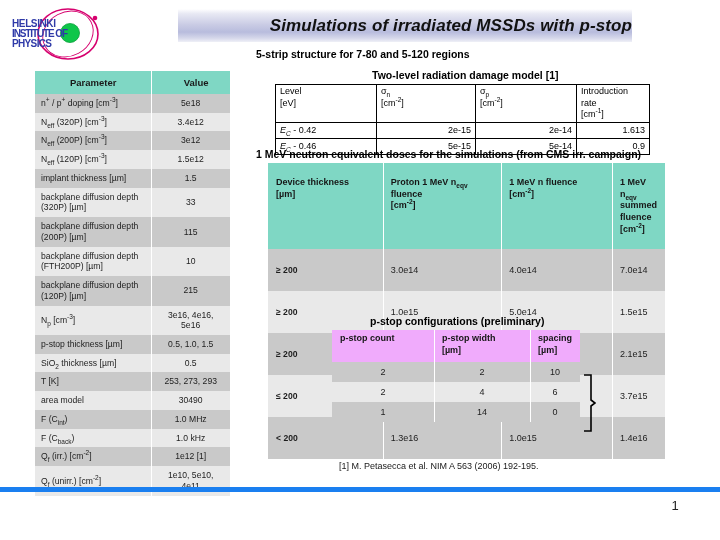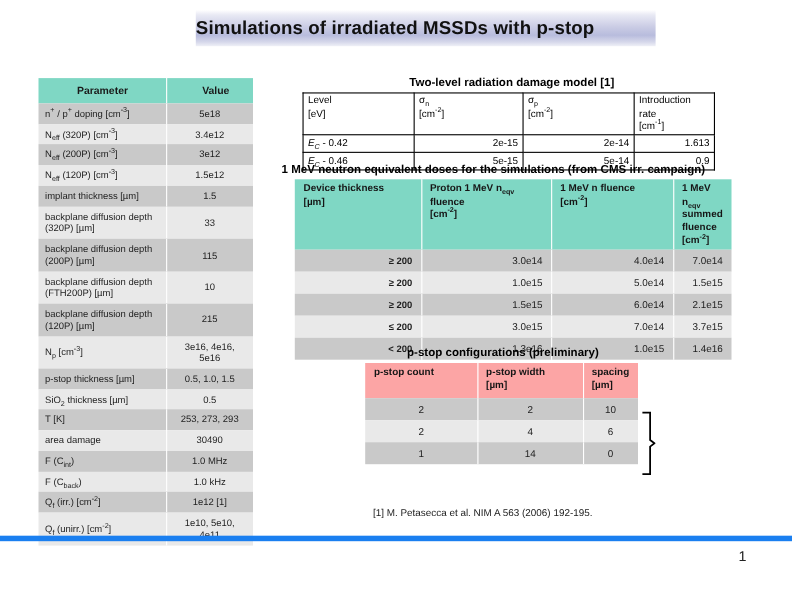--- a/index.html
+++ b/index.html
@@ -31,27 +31,28 @@
     width: 112px;
     height: 56px;
   }
   .logo svg { display: block; }
 
   
   .title-banner {
     position: absolute;
     left: 178px;
     top: 9px;
-    width: 418px;
+    width: 454px;
     height: 33px;
     background: linear-gradient(to bottom,
         #ffffff 0%, #e8e9f4 14%, #c9cbe4 48%, #b8bcdd 70%, #d5d7ea 88%, #eff0f7 100%);
     display: flex;
     align-items: center;
-    justify-content: flex-start;
+    justify-content: flex-end;
+    font-style: italic;
   }
   .title-text {
     font-size: 17px;
     font-weight: bold;
     color: #111111;
     letter-spacing: 0.1px;
     white-space: nowrap;
   }
 
   
@@ -138,37 +139,37 @@
   .lvl-e { font-style: italic; }
 
   
   #dose-table {
     position: absolute;
     left: 268px;
     top: 163px;
     width: 397px;
   }
   #dose-table th, #dose-table td {
-    padding: 3px 8px;
+    padding: 14px 8px;
     border: 0;
     font-size: 9px;
   }
   #dose-table thead th {
     background: #7fd7c4;
     color: #161616;
     font-weight: bold;
     text-align: left;
     vertical-align: top;
     line-height: 1.3;
     height: 46px;
     box-shadow: inset 1px 0 0 #ffffff;
   }
   #dose-table thead th:first-child { box-shadow: none; }
   #dose-table tbody td {
-    text-align: right;
+    text-align: left;
     color: #1d1d1d;
     height: 14px;
     box-shadow: inset 1px 0 0 #ffffff;
   }
   #dose-table tbody td:first-child { box-shadow: none; font-weight: bold; font-size: 8.6px; }
   #dose-table tbody tr:nth-child(odd)  td { background: #c9c9c9; }
   #dose-table tbody tr:nth-child(even) td { background: #e9e9e9; }
 
   
   #pstop-table {
@@ -176,21 +177,21 @@
     left: 332px;
     top: 330px;
     width: 248px;
   }
   #pstop-table th, #pstop-table td {
     padding: 3px 8px;
     border: 0;
     font-size: 9px;
   }
   #pstop-table thead th {
-    background: #fca5a5;
+    background: #f0abfc;
     color: #161616;
     font-weight: bold;
     text-align: left;
     vertical-align: top;
     line-height: 1.3;
     height: 26px;
     box-shadow: inset 1px 0 0 #ffffff;
   }
   #pstop-table thead th:first-child { box-shadow: none; }
   #pstop-table tbody td {
@@ -250,25 +251,40 @@
     text-align: center;
     font-size: 13px;
     color: #222222;
   }
 </style>
 </head>
 <body>
 
 <div class="slide">
 
+  <div class="logo">
+    <svg width="112" height="56" viewBox="0 0 112 56" xmlns="http://www.w3.org/2000/svg">
+      <ellipse cx="62" cy="28" rx="30" ry="25" fill="none" stroke="#d6006e" stroke-width="1.6"></ellipse>
+      <ellipse cx="62" cy="28" rx="26" ry="22" fill="none" stroke="#d6006e" stroke-width="0.9" transform="rotate(-28 62 28)"></ellipse>
+      <circle cx="89" cy="12" r="2.3" fill="#d6006e"></circle>
+      <circle cx="64" cy="27" r="9.5" fill="#0ec64a"></circle>
+      <circle cx="64" cy="27" r="9.5" fill="none" stroke="#0a9e3a" stroke-width="0.8"></circle>
+      <g fill="#2f3aa8" font-family="'Liberation Sans', sans-serif" font-weight="bold">
+        <text x="6" y="21" font-size="10" textLength="44">HELSINKI</text>
+        <text x="6" y="31" font-size="10" textLength="56">INSTITUTE OF</text>
+        <text x="6" y="41" font-size="10" textLength="40">PHYSICS</text>
+      </g>
+    </svg>
+  </div>
 
   <div class="title-banner">
     <span class="title-text">Simulations of irradiated MSSDs with p-stop</span>
   </div>
 
+  <div class="sub-heading" id="subtitle-strip">5-strip structure for 7-80 and 5-120 regions</div>
 
   <table id="param-table">
     <thead>
       <tr>
         <th>Parameter</th>
         <th>Value</th>
       </tr>
     </thead>
     <tbody>
       <tr>
@@ -317,21 +333,21 @@
       </tr>
       <tr>
         <td>SiO<span class="sub">2</span> thickness [µm]</td>
         <td>0.5</td>
       </tr>
       <tr>
         <td>T [K]</td>
         <td>253, 273, 293</td>
       </tr>
       <tr>
-        <td>area damage</td>
+        <td>area model</td>
         <td>30490</td>
       </tr>
       <tr>
         <td>F (C<span class="sub">int</span>)</td>
         <td>1.0 MHz</td>
       </tr>
       <tr>
         <td>F (C<span class="sub">back</span>)</td>
         <td>1.0 kHz</td>
       </tr>

